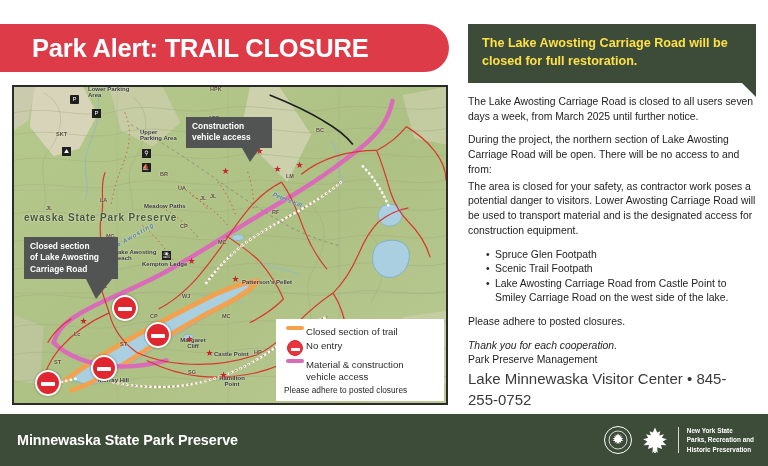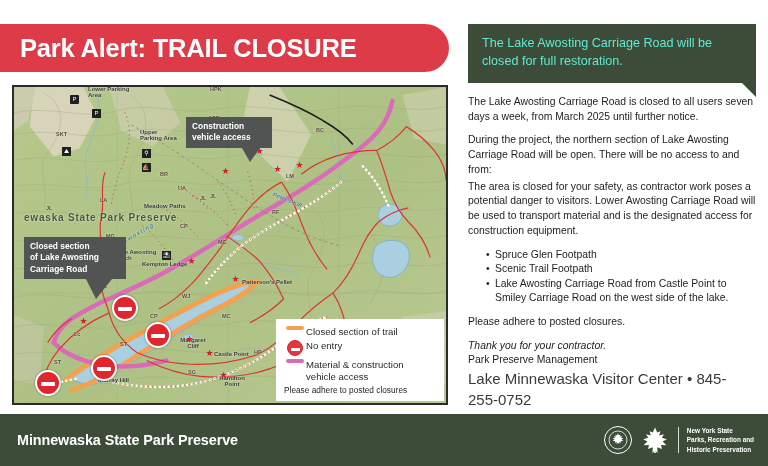--- a/index.html
+++ b/index.html
@@ -19,21 +19,21 @@
     background: #DE3B49;
     border-top-right-radius: 24px;
     border-bottom-right-radius: 24px;
     display: flex; align-items: center;
   }
   #alert-banner-text {
     color: #fff;
     font-size: 25.5px;
     font-weight: 700;
     letter-spacing: -0.2px;
-    padding-left: 20px;
+    padding-left: 32px;
     white-space: nowrap;
   }
 
   
   #map-figure {
     position: absolute;
     left: 12px; top: 85px;
     width: 436px; height: 320px;
     border: 2px solid #2b2b2b;
     overflow: hidden;
@@ -129,23 +129,23 @@
     left: 468px; top: 24px;
     width: 288px;
   }
   #highlight-box {
     position: relative;
     background: #3C4C38;
     padding: 11px 14px 12px 14px;
     margin-bottom: 12px;
   }
   #highlight-text {
-    color: #5eead4;
+    color: #fde047;
     font-size: 12.6px;
-    font-weight: 400;
+    font-weight: 700;
     line-height: 1.42;
   }
   #highlight-notch {
     position: absolute;
     right: 0; bottom: -14px;
     width: 0; height: 0;
     border-left: 14px solid transparent;
     border-top: 14px solid #3C4C38;
   }
 
@@ -457,21 +457,21 @@
   <div class="noentry" style="left:77px; top:268px;"></div>
   <div class="noentry" style="left:21px; top:283px;"></div>
 
   <div class="callout" style="left:172px; top:30px; width:86px;">
     <span>Construction<br>vehicle access</span>
     <span class="tail" style="left:56px; bottom:-14px;
           border-left:8px solid transparent; border-right:10px solid transparent;
           border-top:14px solid #515452;"></span>
   </div>
 
-  <div class="callout" style="left:10px; top:150px; width:102px;">
+  <div class="callout" style="left:10px; top:150px; width:94px;">
     <span>Closed section<br>of Lake Awosting<br>Carriage Road</span>
     <span class="tail" style="left:62px; bottom:-20px;
           border-left:10px solid transparent; border-right:16px solid transparent;
           border-top:20px solid #515452;"></span>
   </div>
 
   <div id="map-legend">
     <div class="legend-row">
       <div class="legend-swatch">
         <div class="swatch-line" style="background:#F5A04A;"></div>
@@ -506,21 +506,21 @@
   <p class="body-para">The area is closed for your safety, as contractor work poses a potential danger to visitors. Lower Awosting Carriage Road will be used to transport material and is the designated access for construction equipment.</p>
 
   <ul id="bullet-list">
     <li>Spruce Glen Footpath</li>
     <li>Scenic Trail Footpath</li>
     <li>Lake Awosting Carriage Road from Castle Point to Smiley Carriage Road on the west side of the lake.</li>
   </ul>
 
   <p class="body-para">Please adhere to posted closures.</p>
 
-  <div class="sig-italic">Thank you for your contractor.</div>
+  <div class="sig-italic">Thank you for each cooperation.</div>
   <div class="sig-plain">Park Preserve Management</div>
 
   <div id="contact-line">Lake Minnewaska Visitor Center • 845-255-0752</div>
 </div>
 
 <div id="footer-bar">
   <div id="footer-title">Minnewaska State Park Preserve</div>
 
   <div id="footer-logos">
     <div id="seal-icon">

